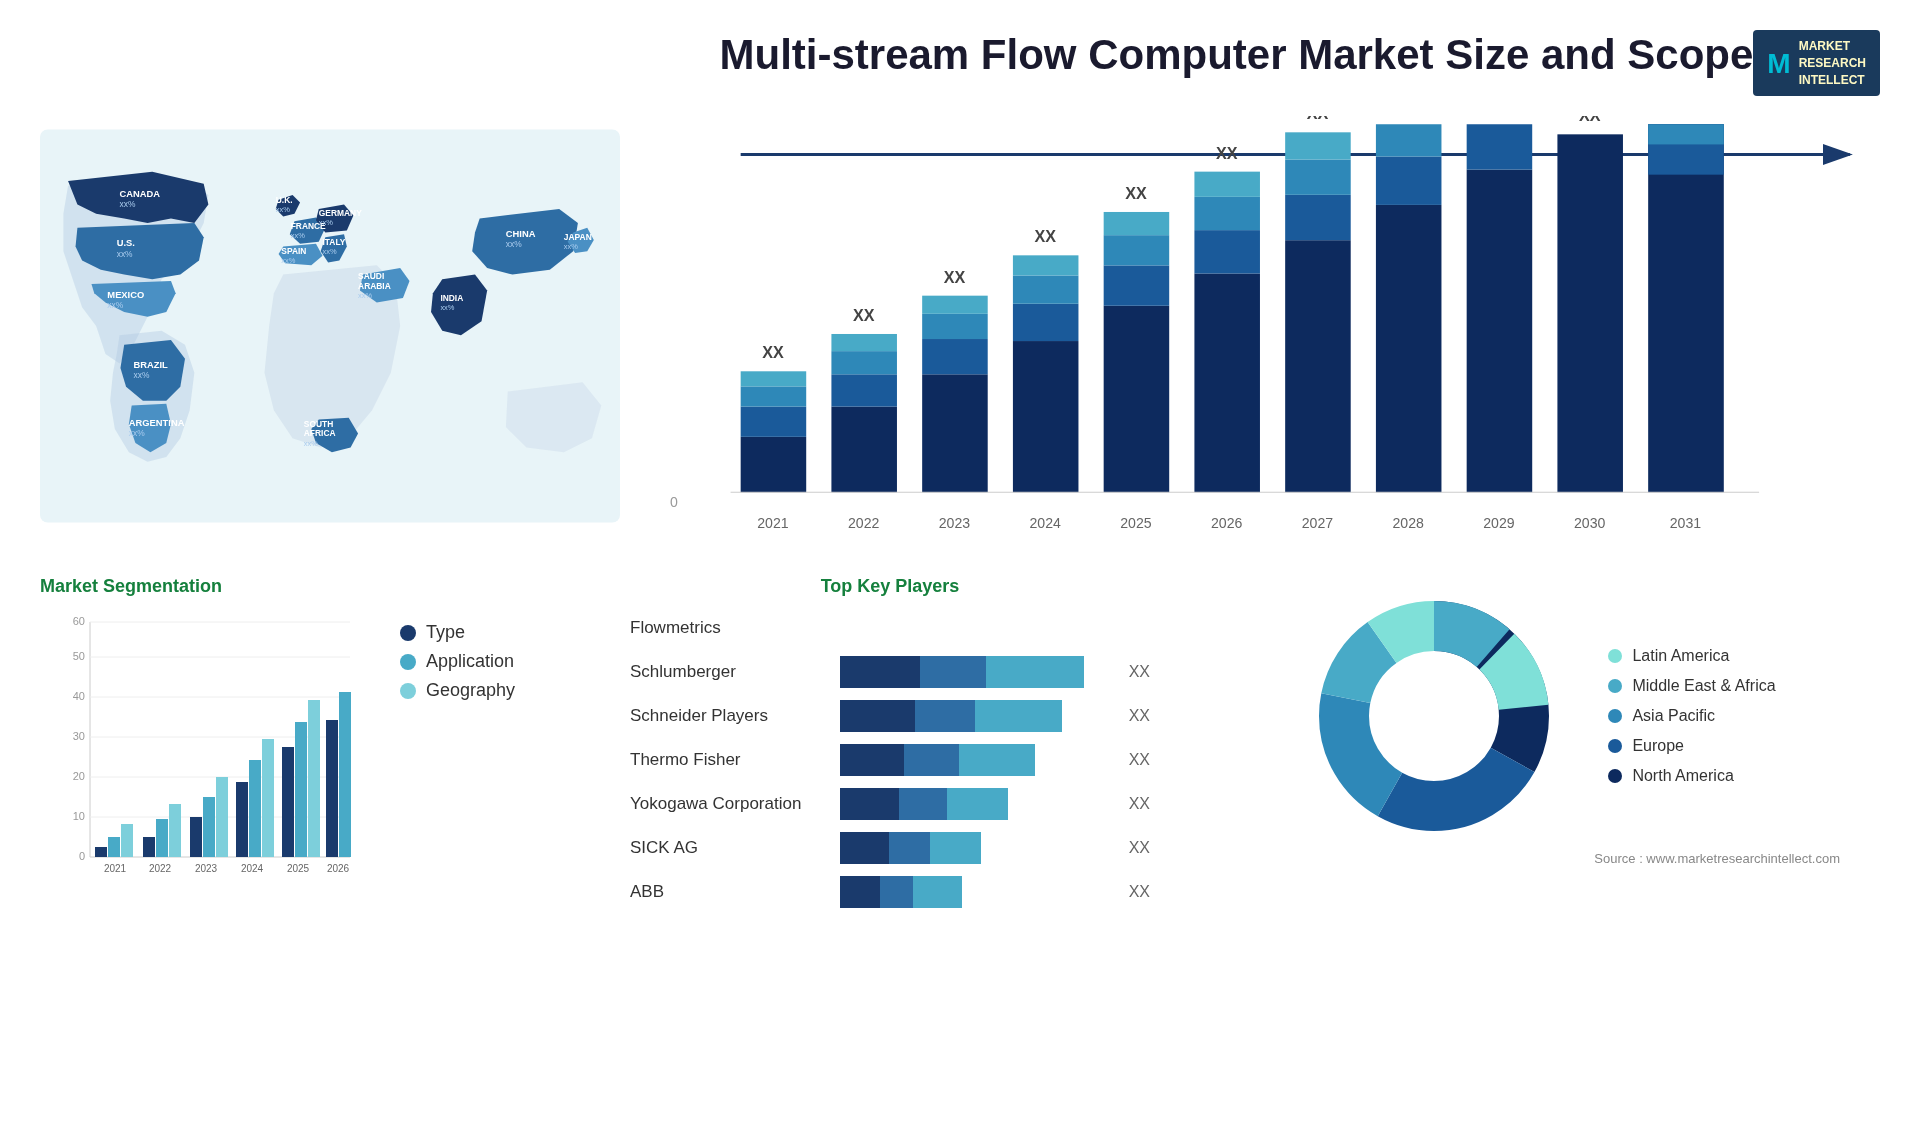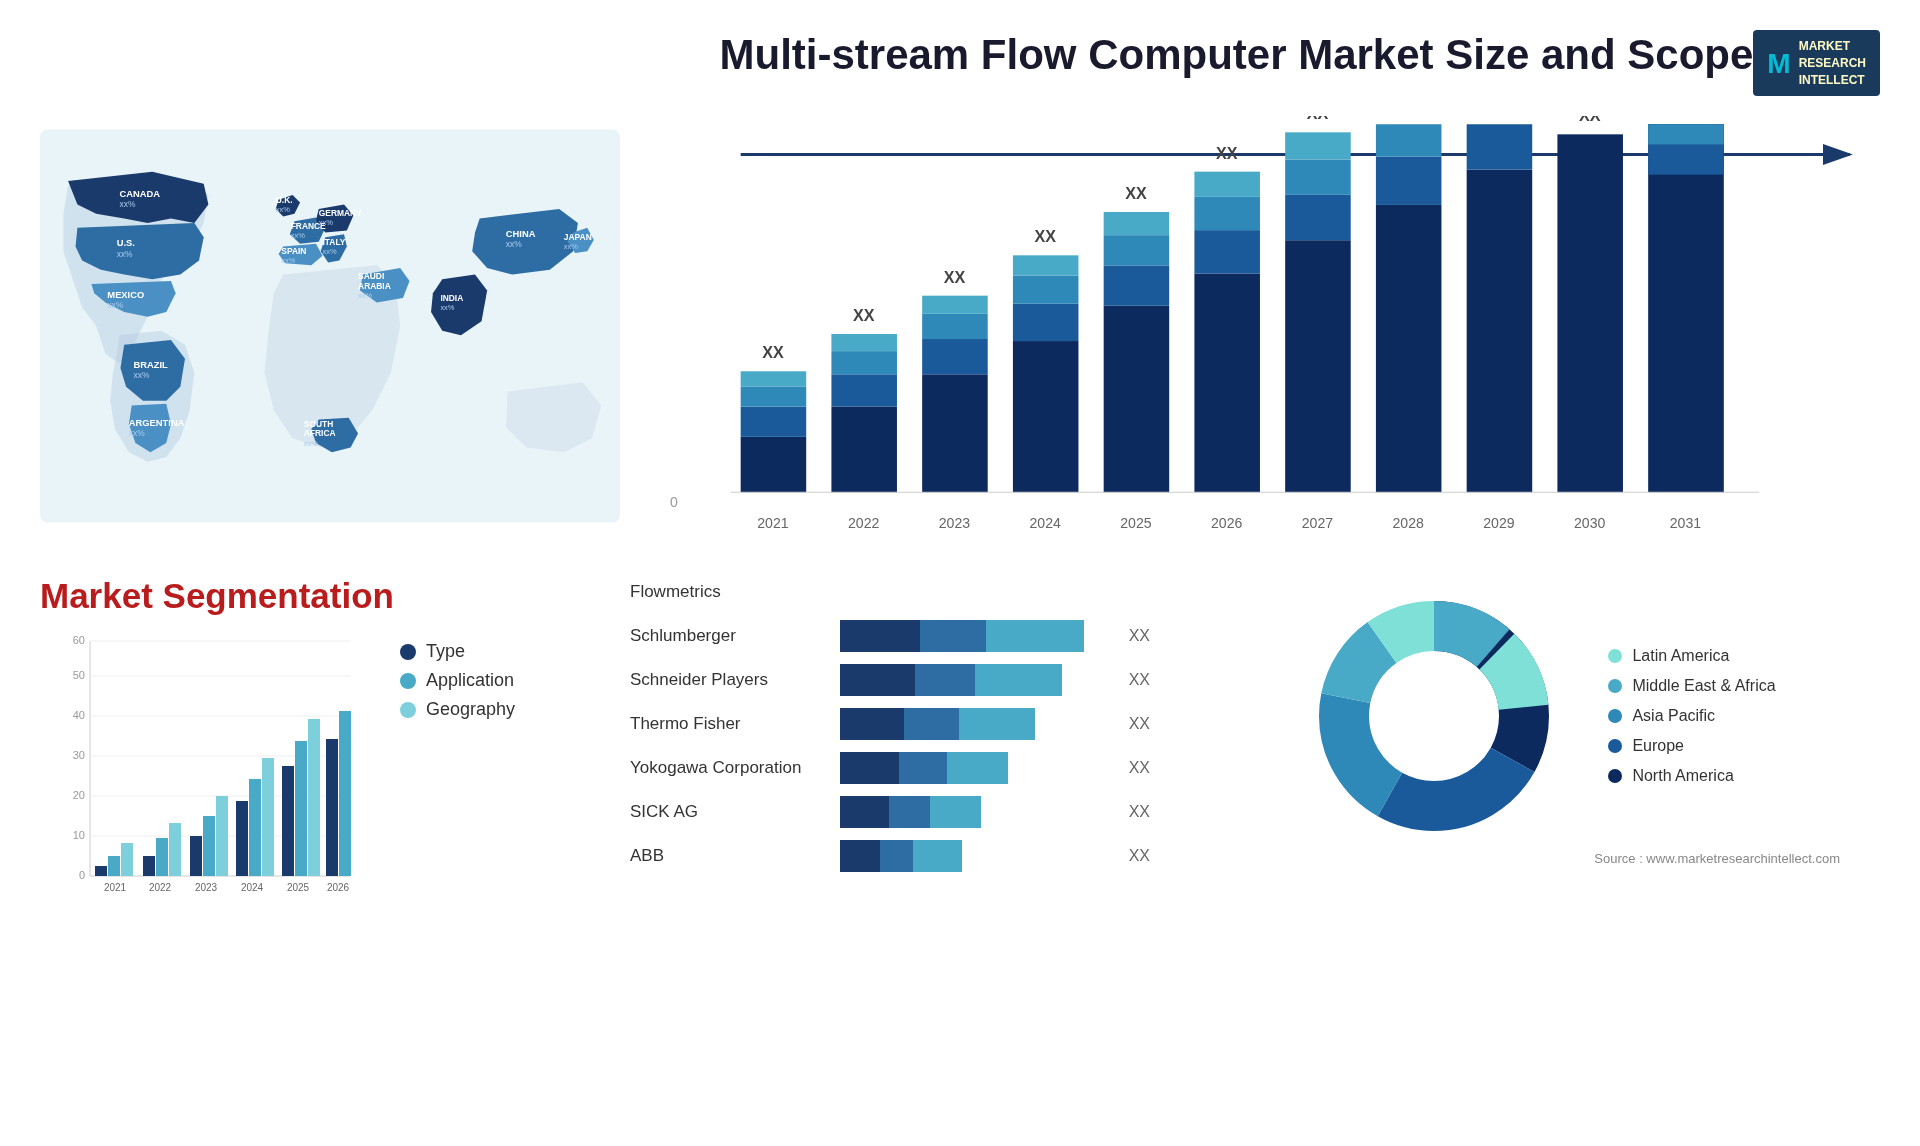--- a/index.html
+++ b/index.html
@@ -80,23 +80,23 @@
     .bottom-grid {
       display: grid;
       grid-template-columns: 580px 580px 1fr;
       gap: 0;
       padding: 0 20px;
       height: 540px;
     }
 
     
     .section-title {
-      font-size: 35px;
+      font-size: 18px;
       font-weight: 700;
-      color: #b91c1c;
+      color: #15803d;
       margin-bottom: 15px;
     }
     .seg-legend {
       display: flex;
       flex-direction: column;
       gap: 8px;
       margin-top: 10px;
       padding-left: 20px;
     }
     .legend-item {
@@ -476,20 +476,21 @@
         </div>
         <div class="legend-item">
           <div class="legend-dot" style="background:#7dcfdb;"></div>
           <span>Geography</span>
         </div>
       </div>
     </div>
   </div>
 
   <div class="players-section">
+    <h2 class="section-title">Top Key Players</h2>
 
     <div class="player-row">
       <span class="player-name">Flowmetrics</span>
       <div class="player-bar-container"></div>
     </div>
 
     <div class="player-row">
       <span class="player-name">Schlumberger</span>
       <div class="player-bar-container">
         <div class="player-bar" style="width:90%;">

